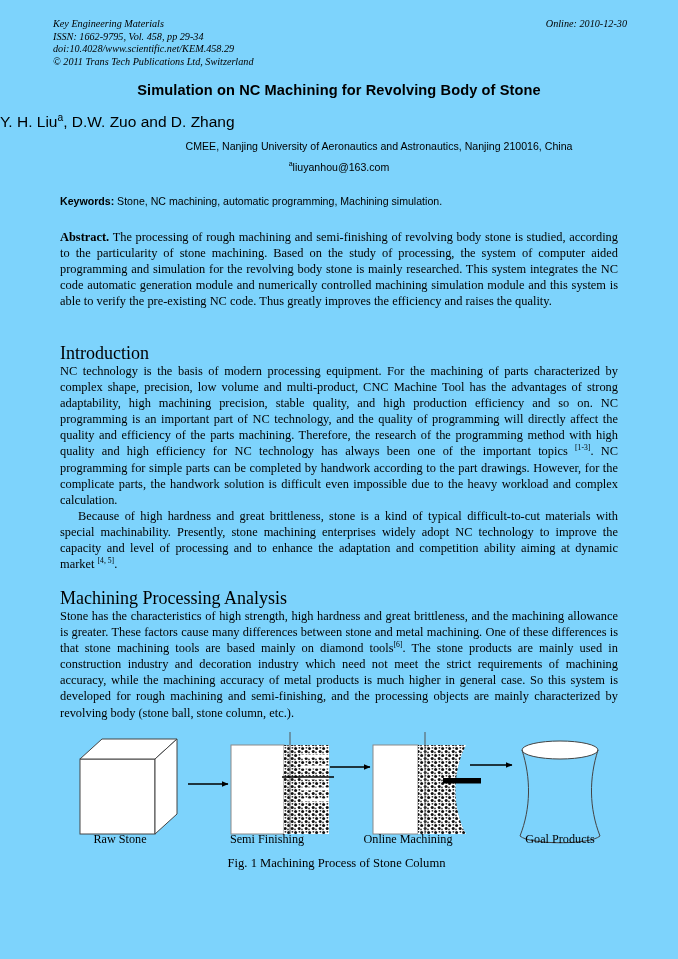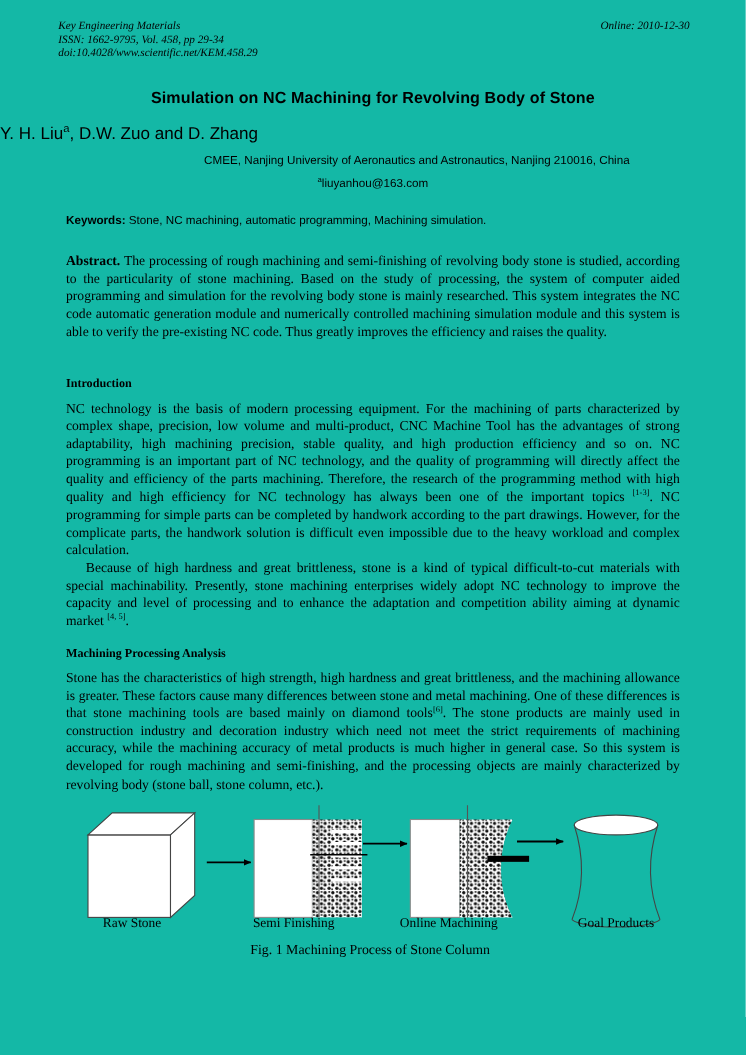--- a/index.html
+++ b/index.html
@@ -4,21 +4,21 @@
 <style>
   html, body {
     margin: 0;
     padding: 0;
     background: #ffffff;
   }
   .page {
     position: relative;
     width: 678px;
     height: 959px;
-    background: #14b8a6;
+    background: #7dd3fc;
     overflow: hidden;
     font-family: "Liberation Serif", serif;
     color: #000000;
   }
 
   
   .journal-header {
     position: absolute;
     left: 53px;
     top: 18px;
@@ -104,22 +104,22 @@
     font-size: 12.4px;
     line-height: 16.1px;
     text-align: justify;
   }
   .abstract b { font-weight: bold; }
 
   .sec-head {
     position: absolute;
     left: 60px;
     width: 558px;
-    font-weight: bold;
-    font-size: 11px;
+    font-weight: normal;
+    font-size: 18px;
   }
   .sec-head.intro { top: 343px; }
   .sec-head.mpa   { top: 588px; }
 
   .para {
     position: absolute;
     left: 60px;
     width: 558px;
     font-size: 12.4px;
     line-height: 16.1px;
@@ -174,20 +174,21 @@
 
 <div class="page">
 
   <div class="journal-header">
     <div class="hdr-row">
       <span>Key Engineering Materials</span>
       <span class="hdr-right">Online: 2010-12-30</span>
     </div>
     <div class="hdr-row">ISSN: 1662-9795, Vol. 458, pp 29-34</div>
     <div class="hdr-row">doi:10.4028/www.scientific.net/KEM.458.29</div>
+    <div class="hdr-row">© 2011 Trans Tech Publications Ltd, Switzerland</div>
   </div>
 
   <div class="title">Simulation on NC Machining for Revolving Body of Stone</div>
 
   <div class="authors"><span>Y. H. Liu</span><sup>a</sup><span>, D.W. Zuo and D. Zhang</span></div>
 
   <div class="affiliation">CMEE, Nanjing University of Aeronautics and Astronautics, Nanjing 210016, China</div>
 
   <div class="email"><sup>a</sup><span>liuyanhou@163.com</span></div>
 

